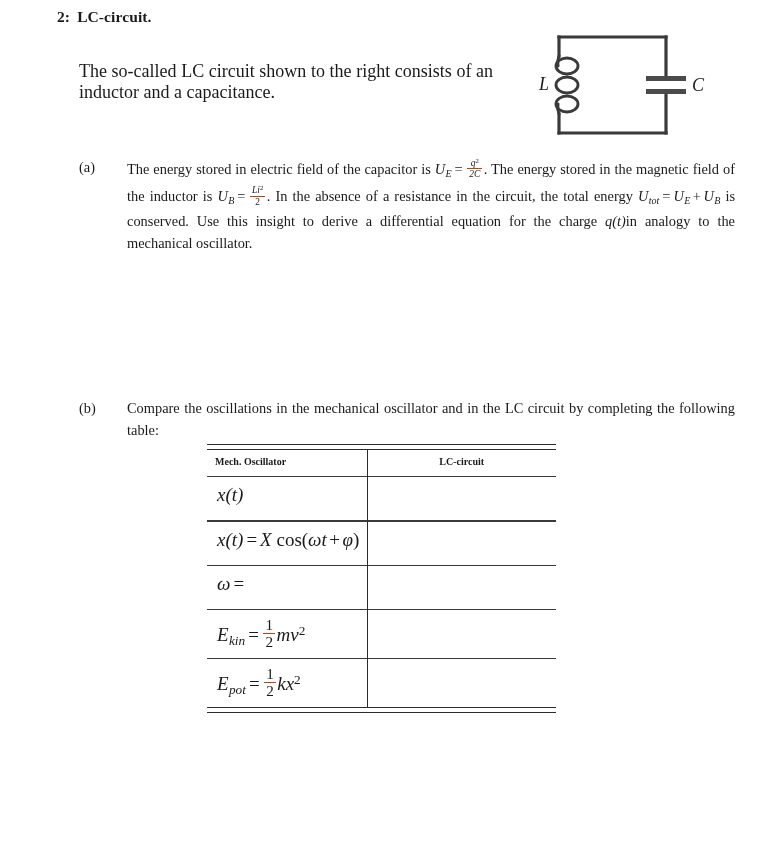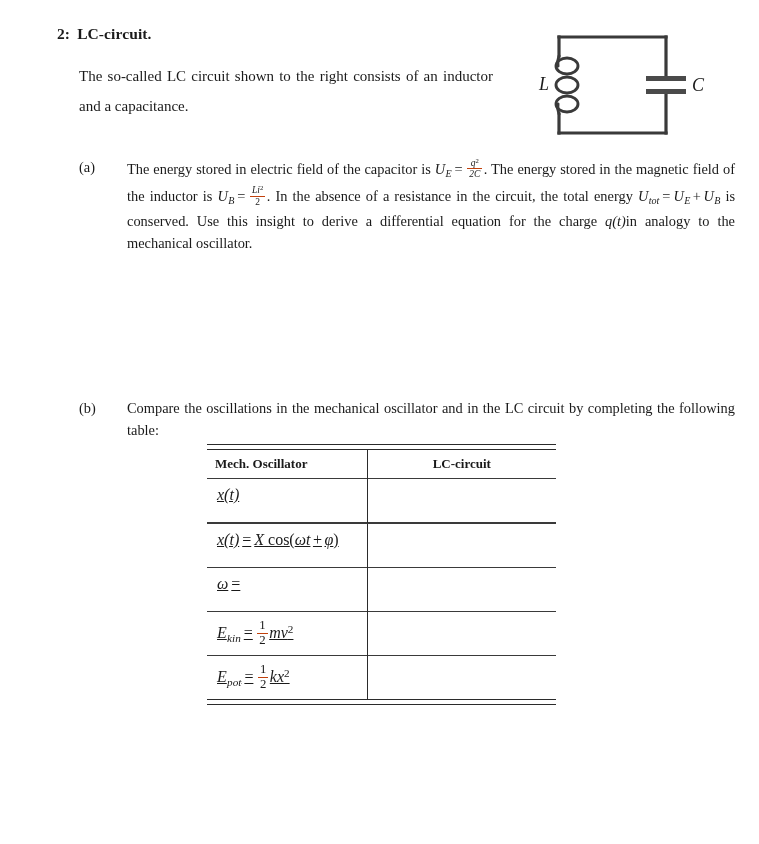--- a/index.html
+++ b/index.html
@@ -19,36 +19,36 @@
   .page {
     position: absolute;
     inset: 0;
     background: #ffffff;
   }
 
   
   .title {
     position: absolute;
     left: 57px;
-    top: 25px;
+    top: 8px;
     font-size: 15.5px;
     font-weight: bold;
     letter-spacing: 0.1px;
     white-space: nowrap;
   }
   .title .tnum { margin-right: 7px; }
 
   
   .intro {
     position: absolute;
     left: 79px;
     top: 61px;
     width: 414px;
-    font-size: 15px;
-    line-height: 30px;
+    font-size: 18px;
+    line-height: 21px;
     text-align: justify;
     text-justify: inter-word;
   }
 
   
   .circuit-wrap {
     position: absolute;
     left: 533px;
     top: 25px;
     width: 180px;
@@ -126,27 +126,26 @@
   table.cmp col.c1 { width: 160px; }
   table.cmp col.c2 { width: 189px; }
 
   table.cmp th, table.cmp td {
     padding: 0;
     vertical-align: top;
     font-weight: normal;
   }
   .cell-inner {
     padding: 7px 0 7px 10px;
-    font-size: 16px;
+    font-size: 19px;
     white-space: nowrap;
-    text-decoration: underline;
   }
   .hdr-inner {
     padding: 6px 0 6px 0;
-    font-size: 13px;
+    font-size: 10px;
     font-weight: bold;
     text-align: center;
   }
   .hdr-left .hdr-inner { text-align: left; padding-left: 8px; }
 
   
   tr.rule-double td {
     height: 4px;
     padding: 0;
     border-top: 1.6px solid #2b2b2b;

